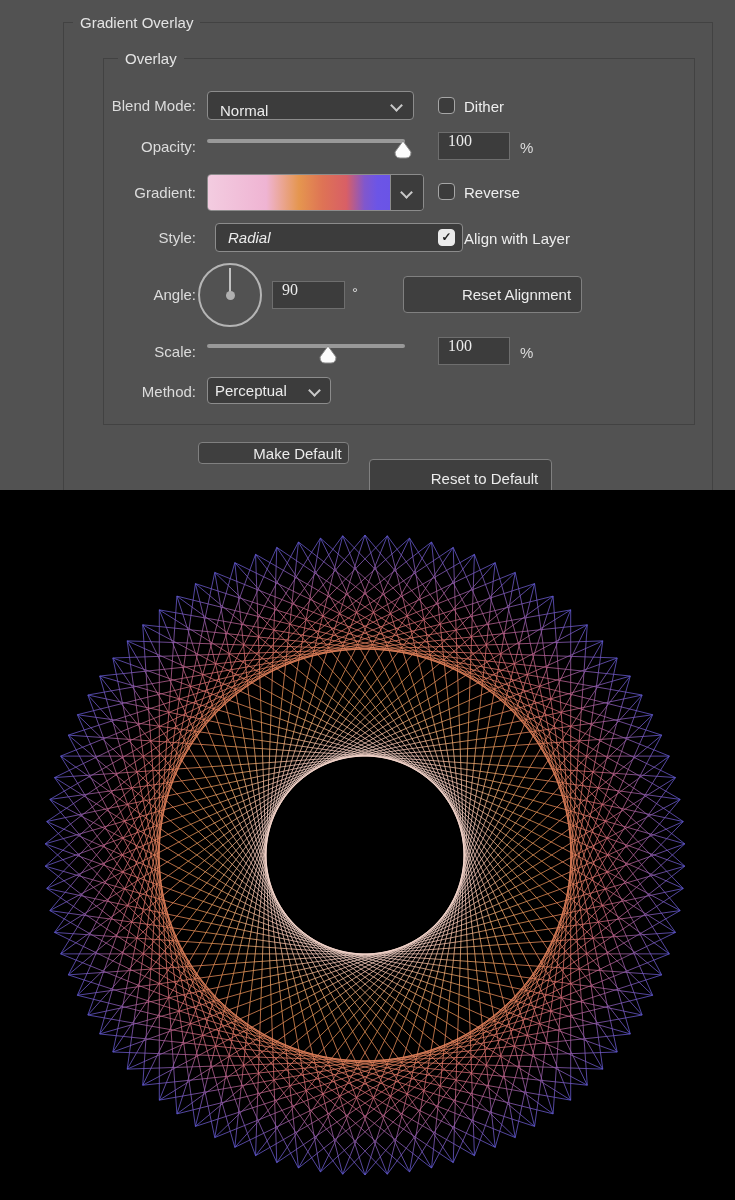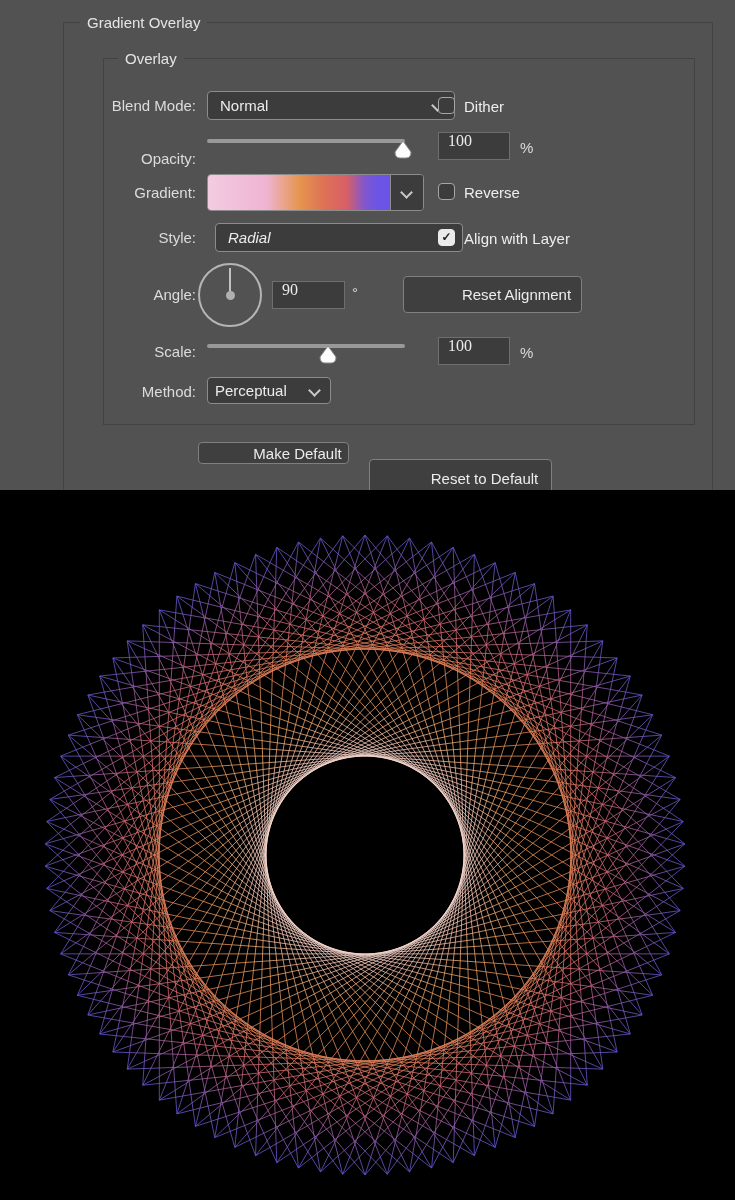--- a/index.html
+++ b/index.html
@@ -6,21 +6,21 @@
   body{
     width:735px;height:1200px;background:#525252;
     font-family:"Liberation Sans",sans-serif;color:#e6e6e6;
     position:relative;overflow:hidden;
   }
   .panel{position:absolute;left:0;top:0;width:735px;height:490px;background:#525252;overflow:hidden;font-size:15px;}
   .group{position:absolute;border:1px solid #424242;box-sizing:border-box;}
   .group-outer{left:63px;top:22px;width:650px;height:600px;}
   .group-inner{left:103px;top:58px;width:592px;height:367px;}
   .legend{position:absolute;top:-9px;background:#525252;padding:0 7px;font-size:15px;color:#e4e4e4;white-space:nowrap;}
-  .legend-outer{left:16px;}
+  .legend-outer{left:9px;}
   .legend-inner{left:14px;}
   .row-label{position:absolute;right:539px;text-align:right;color:#dcdcdc;white-space:nowrap;}
   .unit{position:absolute;color:#dcdcdc;}
   .dropdown{
     position:absolute;background:#3c3c3c;border:1px solid #8c8c8c;border-radius:4px;
     box-sizing:border-box;display:flex;align-items:center;padding:0 12px;color:#ececec;
   }
   .chev{
     display:inline-block;width:7px;height:7px;
     border-right:2px solid #c9c9c9;border-bottom:2px solid #c9c9c9;
@@ -63,28 +63,28 @@
 <div class="panel">
 
   <div class="group group-outer">
     <span class="legend legend-outer">Gradient Overlay</span>
   </div>
   <div class="group group-inner">
     <span class="legend legend-inner">Overlay</span>
   </div>
 
   <div class="row-label" style="top:97px;">Blend Mode:</div>
-  <div class="dropdown" style="left:207px;top:91px;width:248px;height:29px;">
+  <div class="dropdown" style="left:207px;top:91px;width:207px;height:29px;align-items:flex-end;">
     <span>Normal</span>
     <span class="chev dd-chev"></span>
   </div>
   <div class="checkbox" style="left:438px;top:97px;"></div>
   <div class="cb-label" style="left:464px;top:98px;">Dither</div>
 
-  <div class="row-label" style="top:138px;margin-top:12px;">Opacity:</div>
+  <div class="row-label" style="top:138px;">Opacity:</div>
   <div class="track" style="top:139px;"></div>
   <div class="thumb" style="top: 140px; left: 393.02px;">
     <svg width="20" height="20" viewBox="0 0 20 20">
         <path d="M10 1 L18 12 Q18 18 13 18 L7 18 Q2 18 2 12 Z" fill="#fdfdfd" stroke="#8a8a8a" stroke-width="1"></path>
       </svg>
   </div>
   <input class="input" style="left: 438px; top: 132px; width: 72px; height: 28px;" readonly="" value="100">
   <div class="unit" style="left:520px;top:139px;">%</div>
 
   <div class="row-label" style="top:184px;">Gradient:</div>

